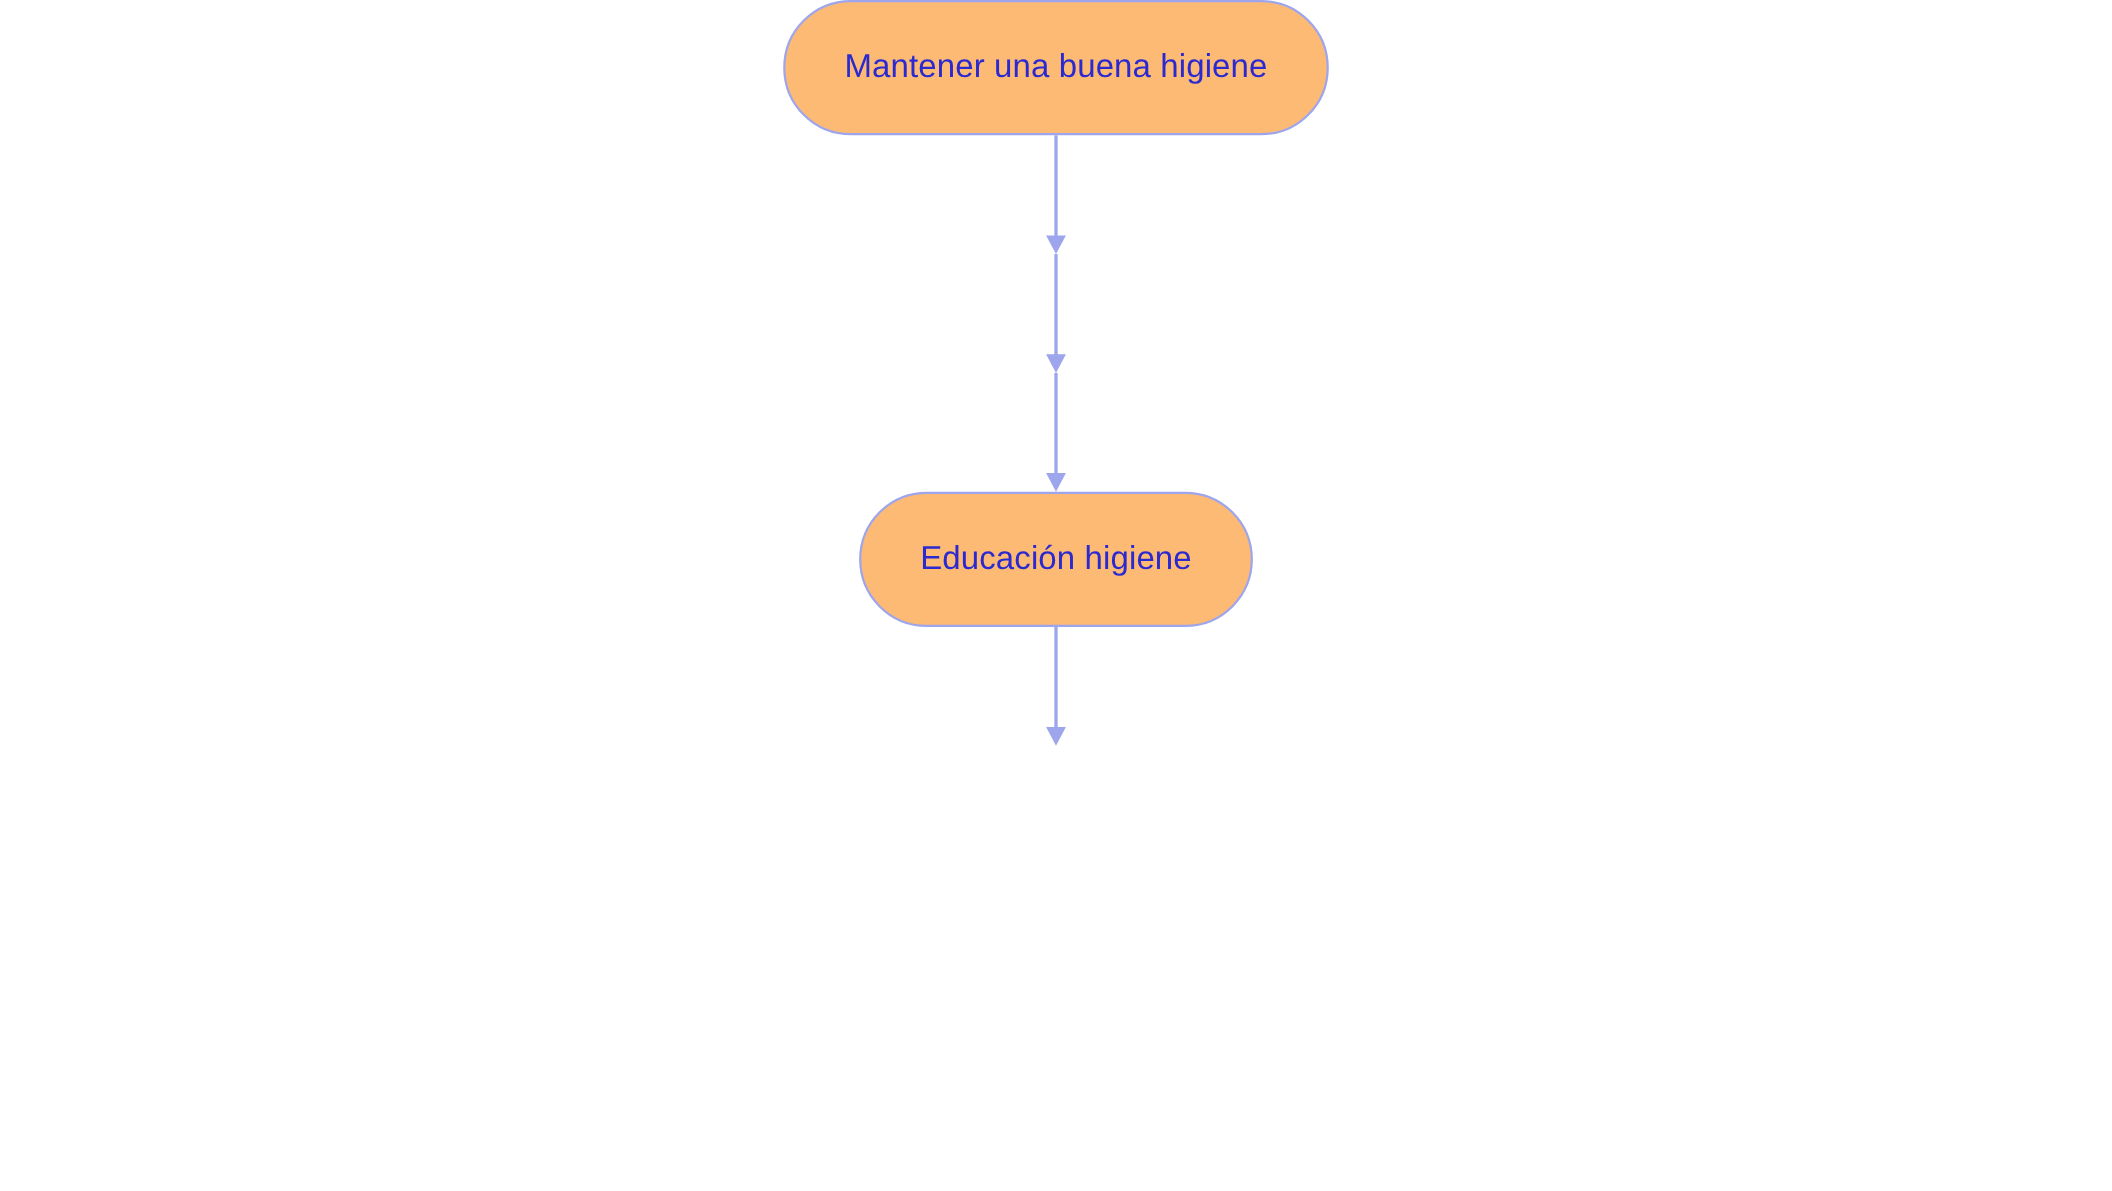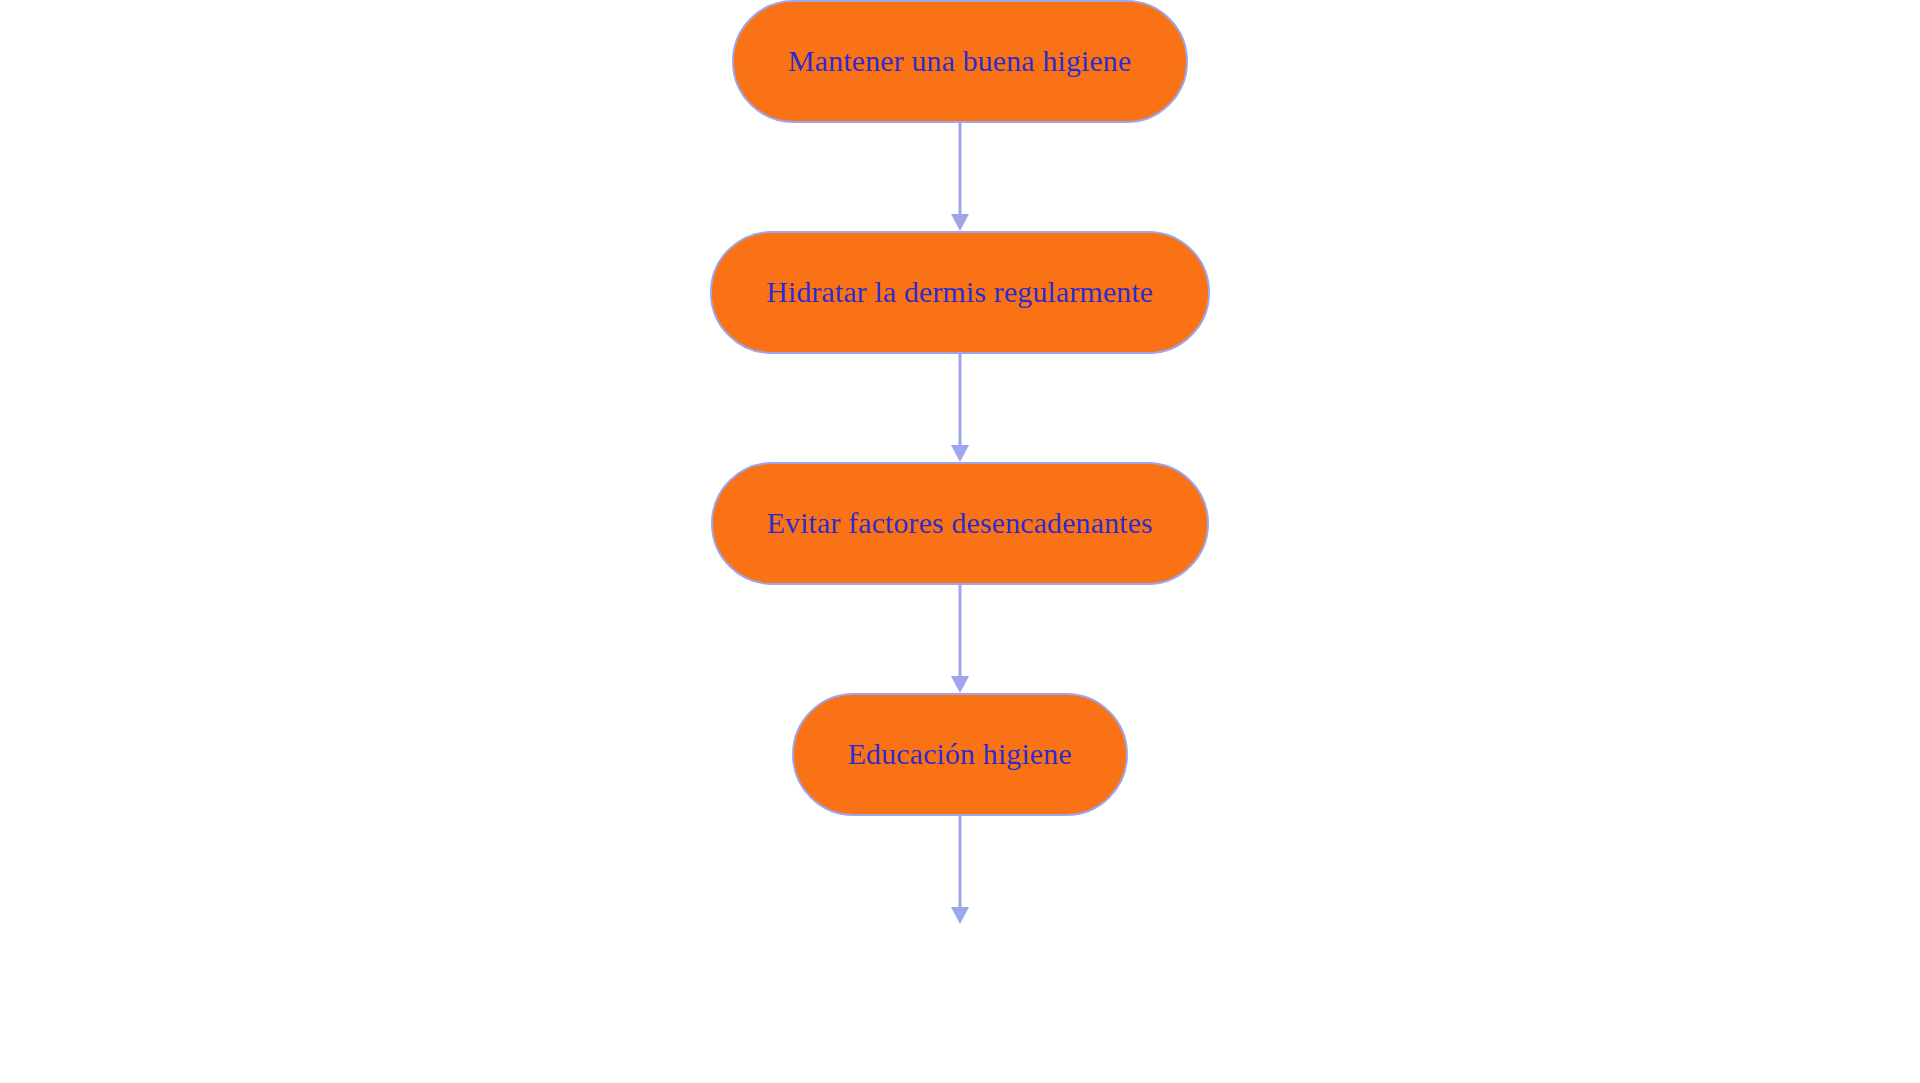--- a/index.html
+++ b/index.html
@@ -29,28 +29,27 @@
     height: 1083px;
     display: flex;
     flex-direction: column;
     align-items: center;
   }
 
   .flow-node {
     box-sizing: border-box;
     height: 123px;
     border-radius: 62px;
-    background: #f97316;
+    background: #fdba74;
     border: 2px solid #9da5ec;
     display: flex;
     align-items: center;
     justify-content: center;
     padding: 0 54px;
     flex: 0 0 auto;
-    font-family: Liberation Serif, serif;
   }
 
   .flow-node-label {
     color: #2a2ad0;
     font-size: 30px;
     line-height: 1.15;
     letter-spacing: 0.1px;
     white-space: nowrap;
     font-weight: 400;
   }
@@ -90,32 +89,26 @@
 
     <div class="flow-node">
       <span class="flow-node-label">Mantener una buena higiene</span>
     </div>
 
     <div class="flow-connector">
       <div class="connector-line"></div>
       <div class="connector-head"></div>
     </div>
 
-    <div class="flow-node">
-      <span class="flow-node-label">Hidratar la dermis regularmente</span>
-    </div>
 
     <div class="flow-connector">
       <div class="connector-line"></div>
       <div class="connector-head"></div>
     </div>
 
-    <div class="flow-node">
-      <span class="flow-node-label">Evitar factores desencadenantes</span>
-    </div>
 
     <div class="flow-connector">
       <div class="connector-line"></div>
       <div class="connector-head"></div>
     </div>
 
     <div class="flow-node">
       <span class="flow-node-label">Educación higiene</span>
     </div>
 

